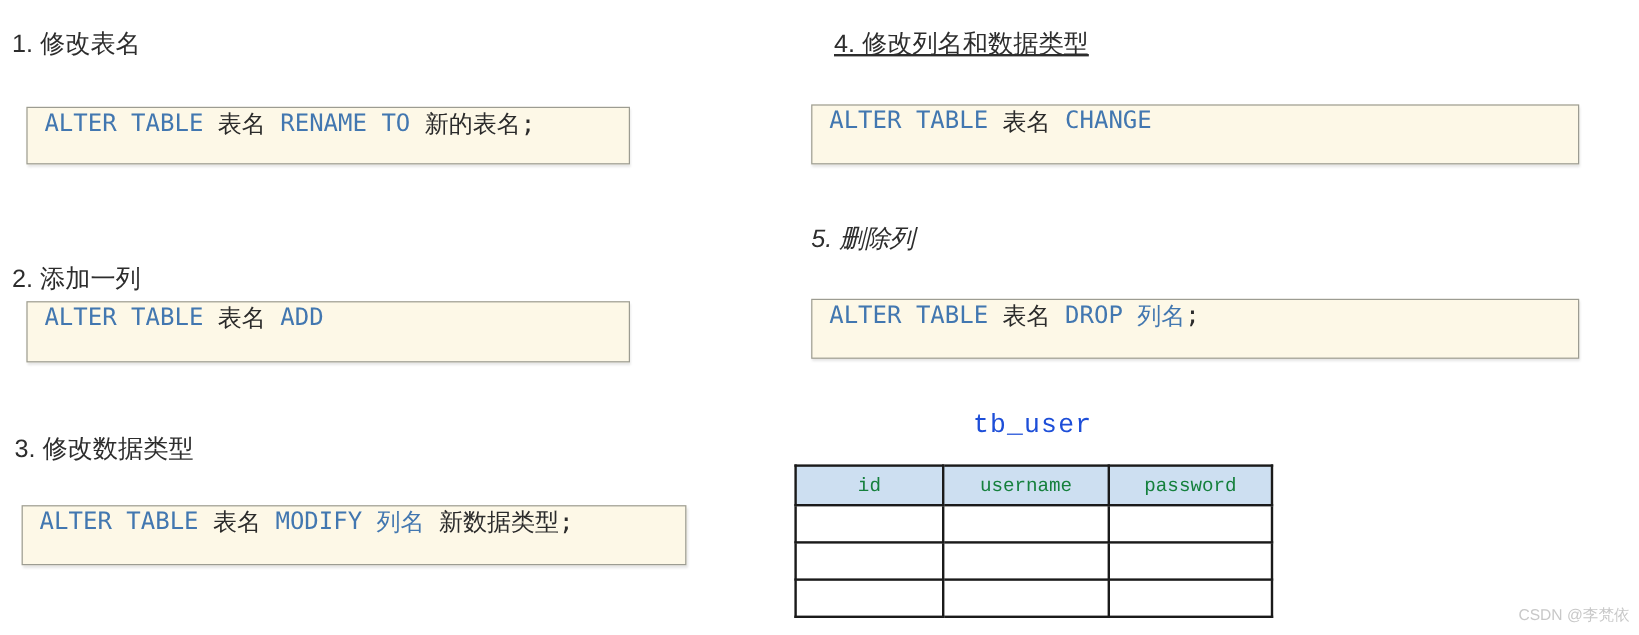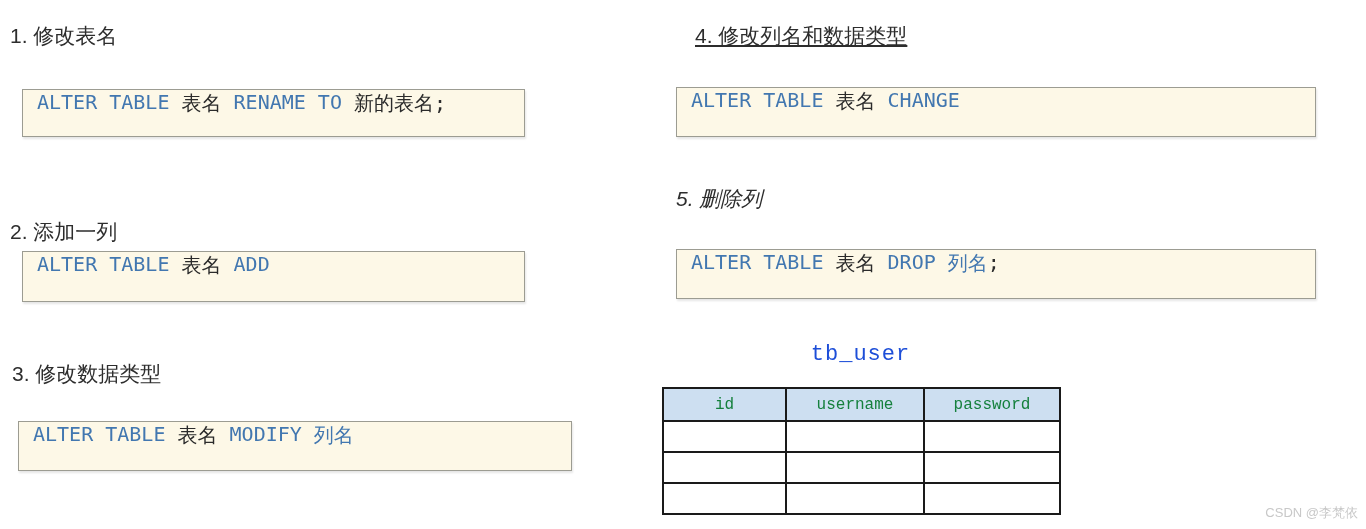--- a/index.html
+++ b/index.html
@@ -88,21 +88,21 @@
 
 <div class="canvas">
 
   <div class="heading" style="left:10px;top:22px;">1. 修改表名</div>
   <div class="codebox" style="left:22px;top:89px;width:503px;height:48px;"><span class="kw">ALTER TABLE</span><span class="plain"> 表名 </span><span class="kw">RENAME TO</span><span class="plain"> 新的表名;</span></div>
 
   <div class="heading" style="left:10px;top:185px;margin-top:33px;">2. 添加一列</div>
   <div class="codebox" style="left:22px;top:251px;width:503px;height:51px;"><span class="kw">ALTER TABLE</span><span class="plain"> 表名 </span><span class="kw">ADD</span></div>
 
   <div class="heading" style="left:12px;top:360px;">3. 修改数据类型</div>
-  <div class="codebox" style="left:18px;top:421px;width:554px;height:50px;"><span class="kw">ALTER TABLE</span><span class="plain"> 表名 </span><span class="kw">MODIFY</span><span class="plain"> </span><span class="kw">列名</span></div>
+  <div class="codebox" style="left:18px;top:421px;width:554px;height:50px;"><span class="kw">ALTER TABLE</span><span class="plain"> 表名 </span><span class="kw">MODIFY</span><span class="plain"> </span><span class="kw">列名</span><span class="plain"> 新数据类型;</span></div>
 
   <div class="heading" style="left:695px;top:22px;text-decoration:underline;">4. 修改列名和数据类型</div>
   <div class="codebox" style="left:676px;top:87px;width:640px;height:50px;"><span class="kw">ALTER TABLE</span><span class="plain"> 表名 </span><span class="kw">CHANGE</span></div>
 
   <div class="heading" style="left:676px;top:185px;font-style:italic;">5. 删除列</div>
   <div class="codebox" style="left:676px;top:249px;width:640px;height:50px;"><span class="kw">ALTER TABLE</span><span class="plain"> 表名 </span><span class="kw">DROP</span><span class="plain"> </span><span class="kw">列名</span><span class="plain">;</span></div>
 
   <div class="tbl-title">tb_user</div>
 
   <table class="db">

